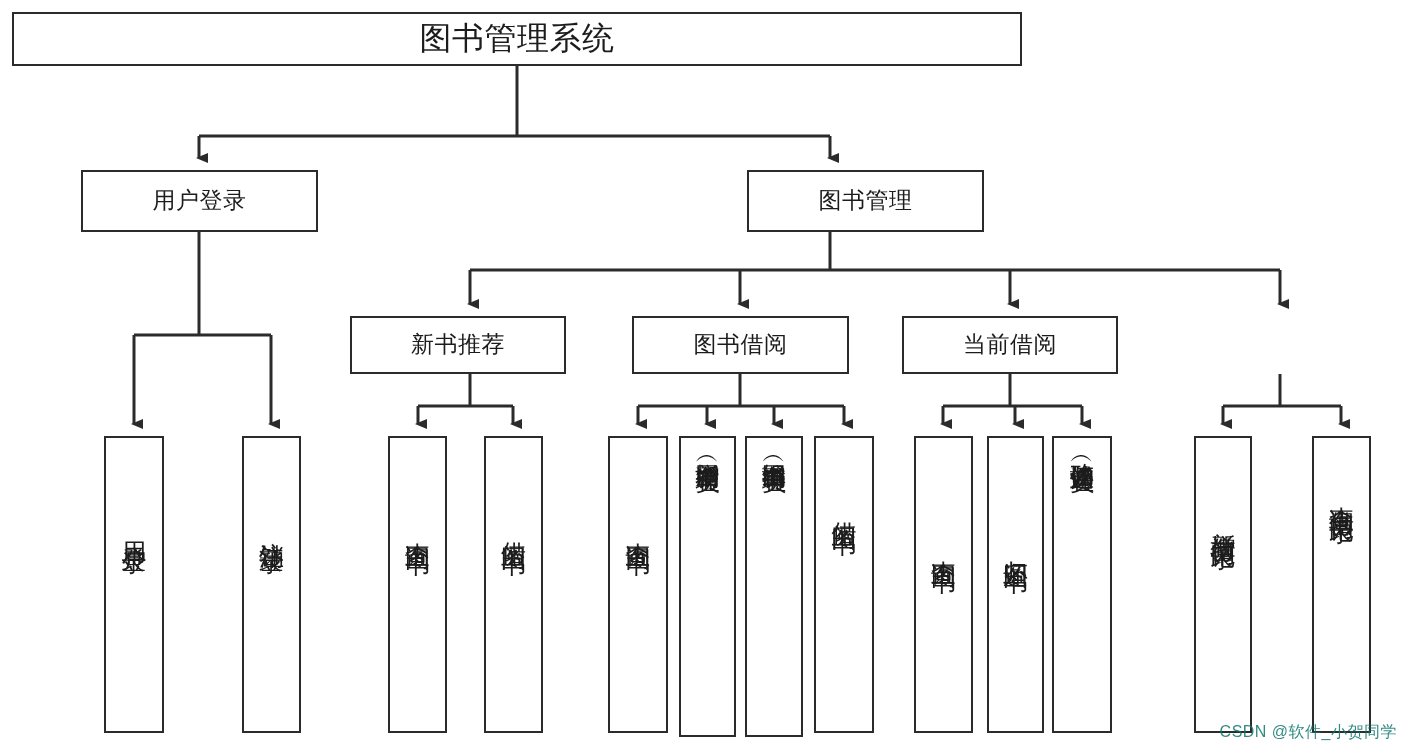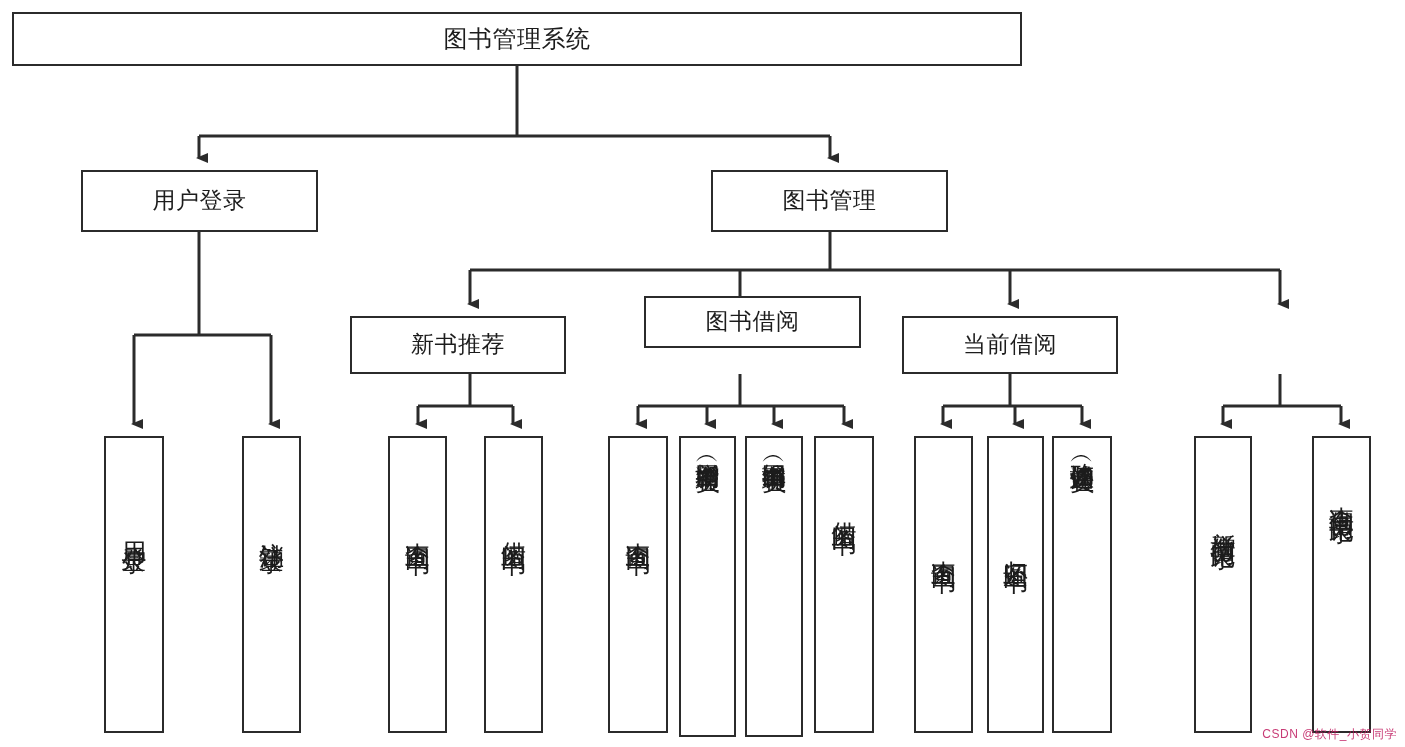--- a/index.html
+++ b/index.html
@@ -26,21 +26,21 @@
   .node .lbl{
     display:block;
     text-align:center;
     line-height:1.12;
     letter-spacing:0.5px;
     color:#1c1c1c;
     white-space:nowrap;
   }
   
   .node.h .lbl{font-size:23px;}
-  .node.root .lbl{font-size:24px;}
+  .node.root .lbl{font-size:32px;}
   
   .node.v{
     align-items:flex-start;
     justify-content:center;
     padding-top:6px;
   }
   .node.v .lbl{
     writing-mode:vertical-rl;
     text-orientation:upright;
     font-size:25px;
@@ -51,22 +51,22 @@
   .node.v.tall .lbl{font-size:24px;letter-spacing:1px;}
   .node.v.mid .lbl{padding-top:78px;}
   .node.v.mid2 .lbl{padding-top:58px;}
   .node.v.mid3 .lbl{padding-top:96px;}
   .node.v.mid4 .lbl{padding-top:68px;}
   .node.v.mid5 .lbl{padding-top:42px;}
 
   #watermark{
     position:absolute;
     right:8px;bottom:4px;
-    font-size:12px;
-    color:#be185d;
+    font-size:16px;
+    color:#0f766e;
     letter-spacing:0.5px;
     white-space:nowrap;
     opacity:.85;
   }
 </style>
 </head>
 <body>
 
 <div id="canvas">
 
@@ -120,28 +120,28 @@
     </g>
   </svg>
 
   <div class="node h root" style="left:12px;top:12px;width:1010px;height:54px;">
     <span class="lbl">图书管理系统</span>
   </div>
 
   <div class="node h" style="left:81px;top:170px;width:237px;height:62px;">
     <span class="lbl">用户登录</span>
   </div>
-  <div class="node h" style="left:711px;top:170px;width:237px;height:62px;">
+  <div class="node h" style="left:747px;top:170px;width:237px;height:62px;">
     <span class="lbl">图书管理</span>
   </div>
 
   <div class="node h" style="left:350px;top:316px;width:216px;height:58px;">
     <span class="lbl">新书推荐</span>
   </div>
-  <div class="node h" style="left:632px;top:296px;width:217px;height:52px;margin-left:12px;">
+  <div class="node h" style="left:632px;top:316px;width:217px;height:58px;">
     <span class="lbl">图书借阅</span>
   </div>
   <div class="node h" style="left:902px;top:316px;width:216px;height:58px;">
     <span class="lbl">当前借阅</span>
   </div>
 
   <div class="node v mid" style="left:104px;top:436px;width:60px;height:297px;">
     <span class="lbl">用户登录</span>
   </div>
   <div class="node v mid" style="left:242px;top:436px;width:59px;height:297px;">

